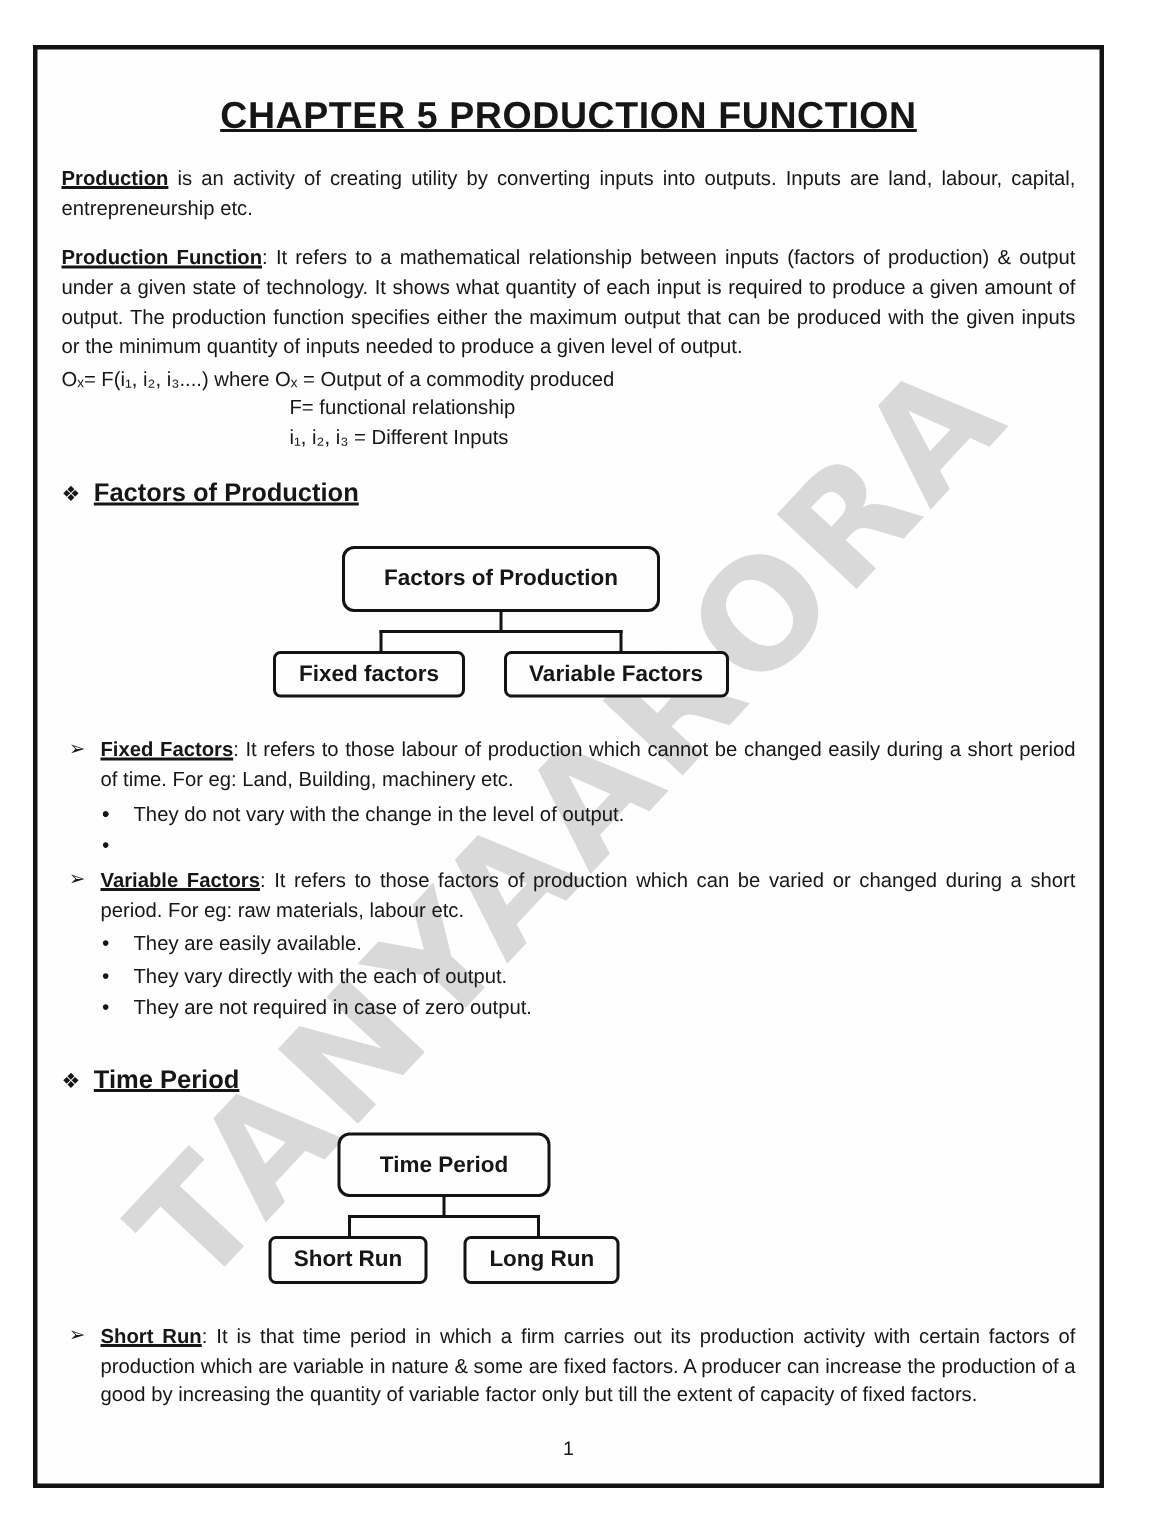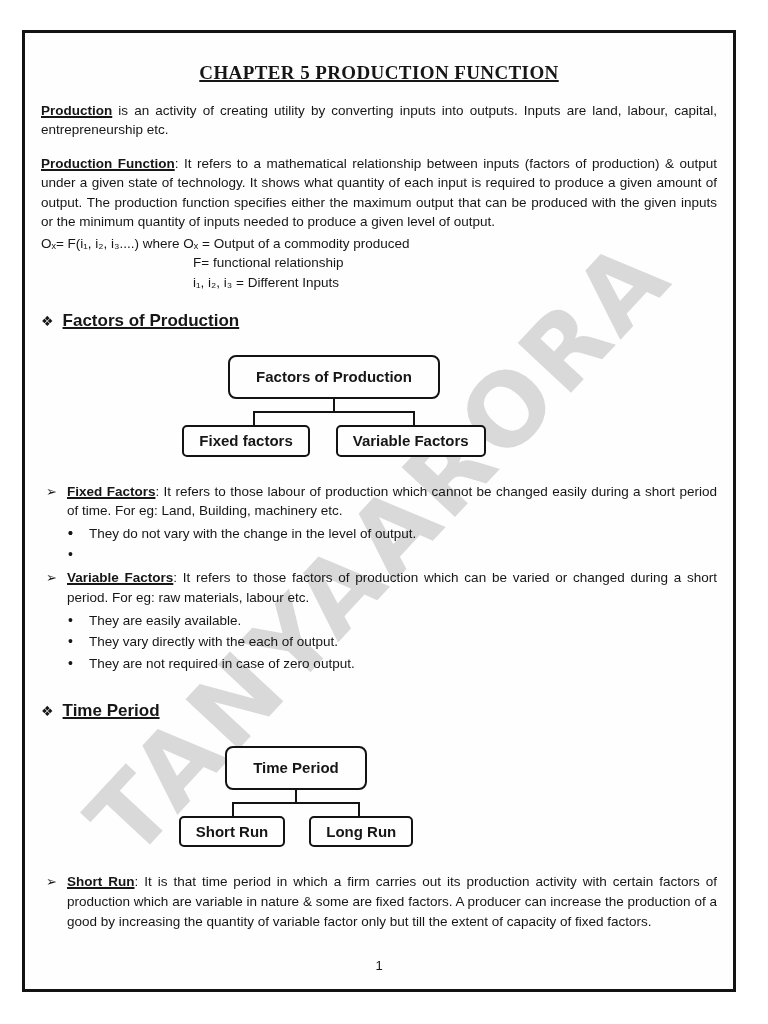--- a/index.html
+++ b/index.html
@@ -36,26 +36,25 @@
   .content {
     position:relative;
     z-index:1;
     padding:12px 16px 0 16px;
     font-size:13.5px;
     line-height:1.45;
   }
   .title {
     margin:14px 0 0 0;
     text-align:center;
-    font-size:19px;
+    font-size:25px;
     font-weight:bold;
     letter-spacing:0.4px;
     text-decoration:underline;
     text-decoration-thickness:2px;
-    font-family:Liberation Serif, serif;
   }
   .para { margin:14px 0 0 0; text-align:justify; }
   .lead {
     font-weight:bold;
     text-decoration:underline;
     text-decoration-thickness:2px;
   }
   .formula { margin-top:2px; }
   .formula div { line-height:1.45; }
   .formula .indent { margin-left:152px; }

